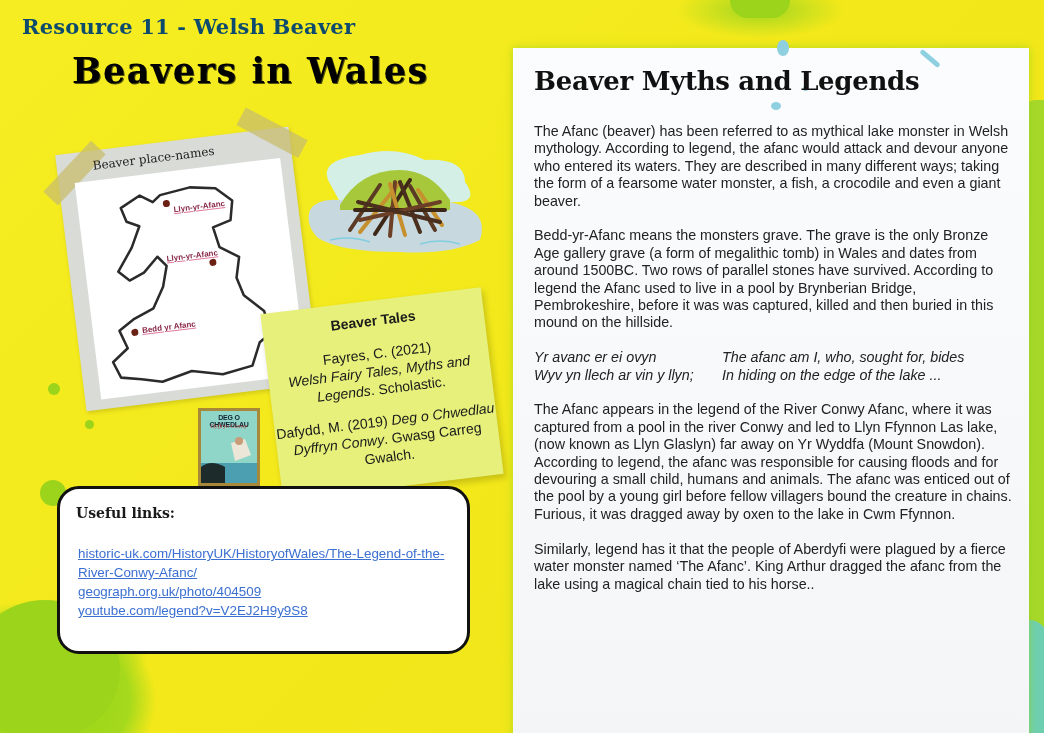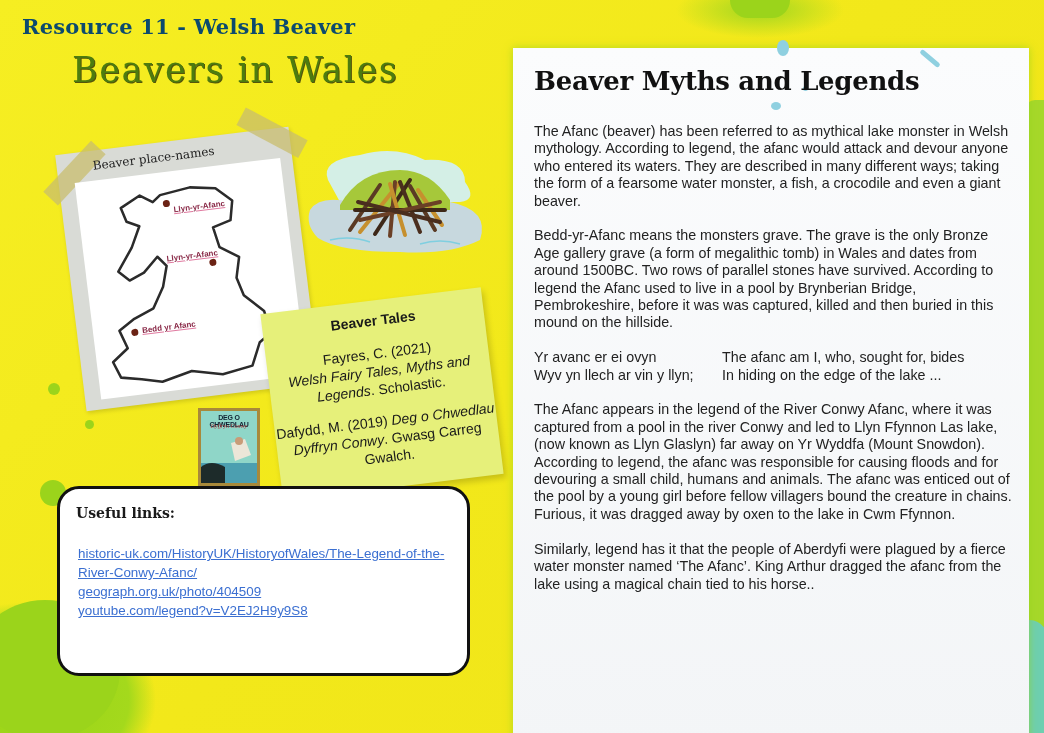--- a/index.html
+++ b/index.html
@@ -23,22 +23,22 @@
   .teal-splat { position: absolute; background: #6ecfb0; }
 
   
   .resource-label {
     position: absolute; left: 22px; top: 14px;
     font-family: "DejaVu Serif", serif; font-weight: bold;
     font-size: 21px; color: #0c4a6e; letter-spacing: 0.2px;
   }
   .main-title {
     position: absolute; left: 72px; top: 50px;
-    font-family: "DejaVu Serif", serif; font-weight: normal;
-    font-size: 35px; color: #4d7c0f; letter-spacing: 1.5px;
+    font-family: "DejaVu Serif", serif; font-weight: bold;
+    font-size: 35px; color: #000000; letter-spacing: 1.5px;
     text-shadow: 1px 1px 0 #55550a;
   }
 
   
   .map-card {
     position: absolute; left: 70px; top: 140px; width: 235px; height: 258px;
     background: #d9dbd6; transform: rotate(-7deg);
     box-shadow: 1px 2px 4px rgba(0,0,0,0.15);
   }
   .map-inner {
@@ -91,21 +91,21 @@
     text-align: center; color: #123; letter-spacing: -0.2px;
   }
   .book-sub {
     position: absolute; left: 0; right: 0; top: 12px;
     font-family: "Liberation Serif", serif; font-size: 6px; font-style: italic;
     text-align: center; color: #b04040;
   }
 
   
   .links-box {
-    position: absolute; left: 57px; top: 486px; width: 413px; height: 190px;
+    position: absolute; left: 57px; top: 486px; width: 413px; height: 168px;
     background: #ffffff; border: 3px solid #111;
     border-radius: 22px;
   }
   .links-title {
     position: absolute; left: 16px; top: 16px;
     font-family: "DejaVu Serif", serif; font-weight: bold; font-size: 14px; color: #1a1a1a;
   }
   .links-list { position: absolute; left: 18px; top: 55px; width: 380px; }
   .links-list a {
     display: block; font-family: "Liberation Sans", sans-serif; font-size: 13.4px;
@@ -122,21 +122,21 @@
     position: absolute; left: 21px; top: 18px;
     font-family: "DejaVu Serif", serif; font-weight: bold; font-size: 26px; color: #111;
     letter-spacing: -0.3px;
   }
   .panel-body {
     position: absolute; left: 21px; top: 75px; width: 480px;
     font-family: "Liberation Sans", sans-serif; font-size: 14.3px; line-height: 17.4px;
     color: #222;
   }
   .panel-body p { margin-bottom: 17.4px; }
-  .poem { display: grid; grid-template-columns: 188px 1fr; margin-bottom: 17.4px; }
+  .poem { display: grid; grid-template-columns: 188px 1fr; font-style: italic; margin-bottom: 17.4px; }
   .drip { position: absolute; background: #8fd0e0; border-radius: 50%; }
 </style>
 </head>
 <body>
 
 <div class="bg-tile"></div>
 
 <div class="splat" style="left:-30px;top:600px;width:150px;height:140px;"></div>
 <div class="splat" style="left:40px;top:480px;width:26px;height:26px;"></div>
 <div class="splat" style="left:48px;top:383px;width:12px;height:12px;"></div>

